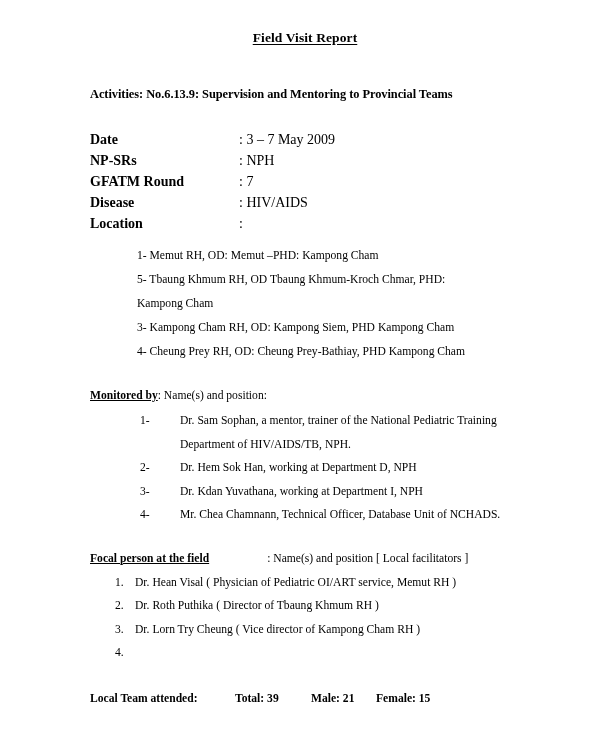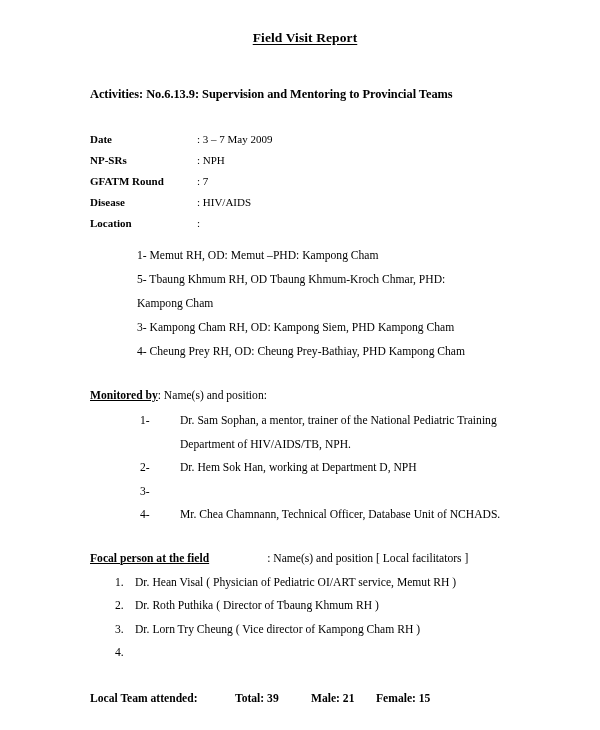--- a/index.html
+++ b/index.html
@@ -48,29 +48,31 @@
   }
 
   
   .meta {
     margin-top: 27px;
   }
   .meta-row {
     display: flex;
     align-items: flex-start;
     line-height: 21px;
-    font-size: 11px;
+    font-size: 14px;
+    gap: 29px;
   }
   .meta-label {
     width: 107px;
     flex: 0 0 107px;
     font-weight: bold;
   }
   .meta-value {
     flex: 1 1 auto;
+    margin-left: 13px;
   }
 
   
   .loc-list {
     margin-top: 10px;
   }
   .loc-item {
     font-size: 11.6px;
     line-height: 24px;
     padding-left: 47px;
@@ -205,20 +207,21 @@
     <div class="mon-item">
       <div class="mon-num"></div>
       <div class="mon-text">Department of HIV/AIDS/TB, NPH.</div>
     </div>
     <div class="mon-item">
       <div class="mon-num">2-</div>
       <div class="mon-text">Dr. Hem Sok Han, working at Department D, NPH</div>
     </div>
     <div class="mon-item">
       <div class="mon-num">3-</div>
+      <div class="mon-text">Dr. Kdan Yuvathana, working at Department I, NPH</div>
     </div>
     <div class="mon-item">
       <div class="mon-num">4-</div>
       <div class="mon-text">Mr. Chea Chamnann, Technical Officer, Database Unit of NCHADS.</div>
     </div>
   </div>
 
   <div class="section-head">
     <b>Focal person at the field</b><span class="tabbed"></span><span>: Name(s) and position [ Local facilitators ]</span>
   </div>

